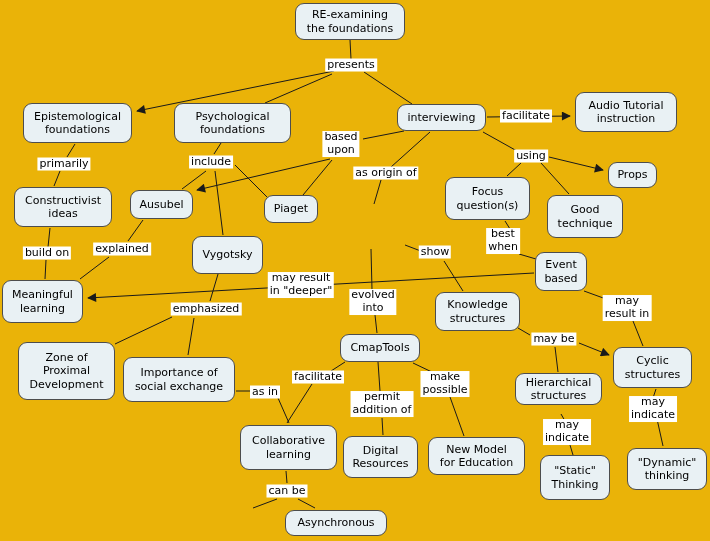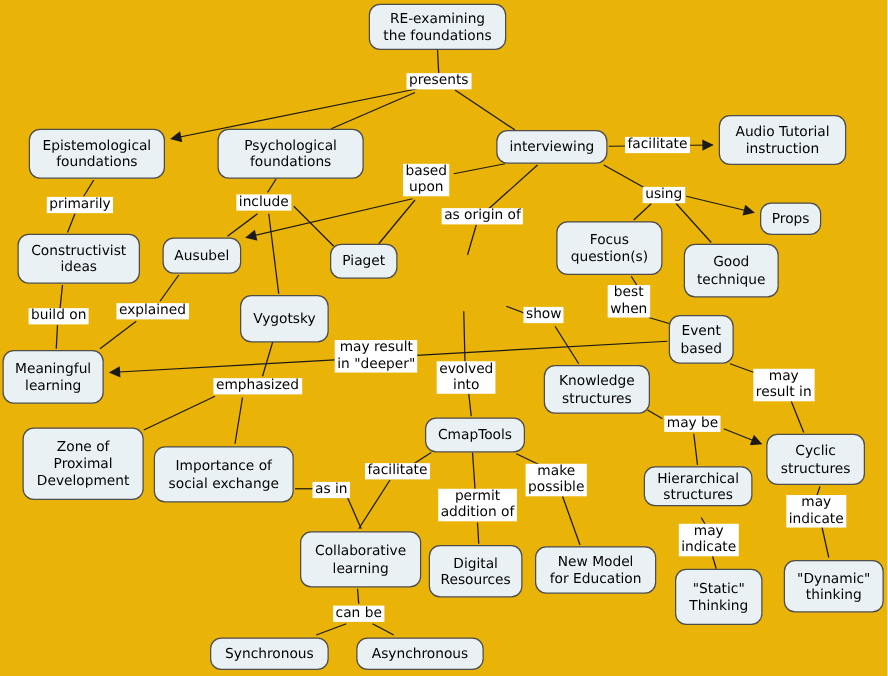--- a/index.html
+++ b/index.html
@@ -150,21 +150,20 @@
     <div class="node" style="left: 240px; top: 425px; width: 97px; height: 45px;">Collaborative
 learning</div>
     <div class="node" style="left: 343px; top: 436px; width: 75px; height: 42px;">Digital
 Resources</div>
     <div class="node" style="left: 428px; top: 437px; width: 97px; height: 38px;">New Model
 for Education</div>
     <div class="node" style="left: 540px; top: 455px; width: 70px; height: 45px;">"Static"
 Thinking</div>
     <div class="node" style="left: 627px; top: 448px; width: 80px; height: 42px;">"Dynamic"
 thinking</div>
-    <div class="node" style="left: 168px; top: 510px; width: 95px; height: 26px;">Synchronous</div>
     <div class="node" style="left: 285px; top: 510px; width: 102px; height: 26px;">Asynchronous</div>
     <div class="link-label" style="left: 351px; top: 65px;">presents</div>
     <div class="link-label" style="left: 526px; top: 116px;">facilitate</div>
     <div class="link-label" style="left: 531px; top: 156px;">using</div>
     <div class="link-label" style="left: 341px; top: 144px;">based
 upon</div>
     <div class="link-label" style="left: 211px; top: 162px;">include</div>
     <div class="link-label" style="left: 64px; top: 164px;">primarily</div>
     <div class="link-label" style="left: 386px; top: 173px;">as origin of</div>
     <div class="link-label" style="left: 503px; top: 241px;">best

